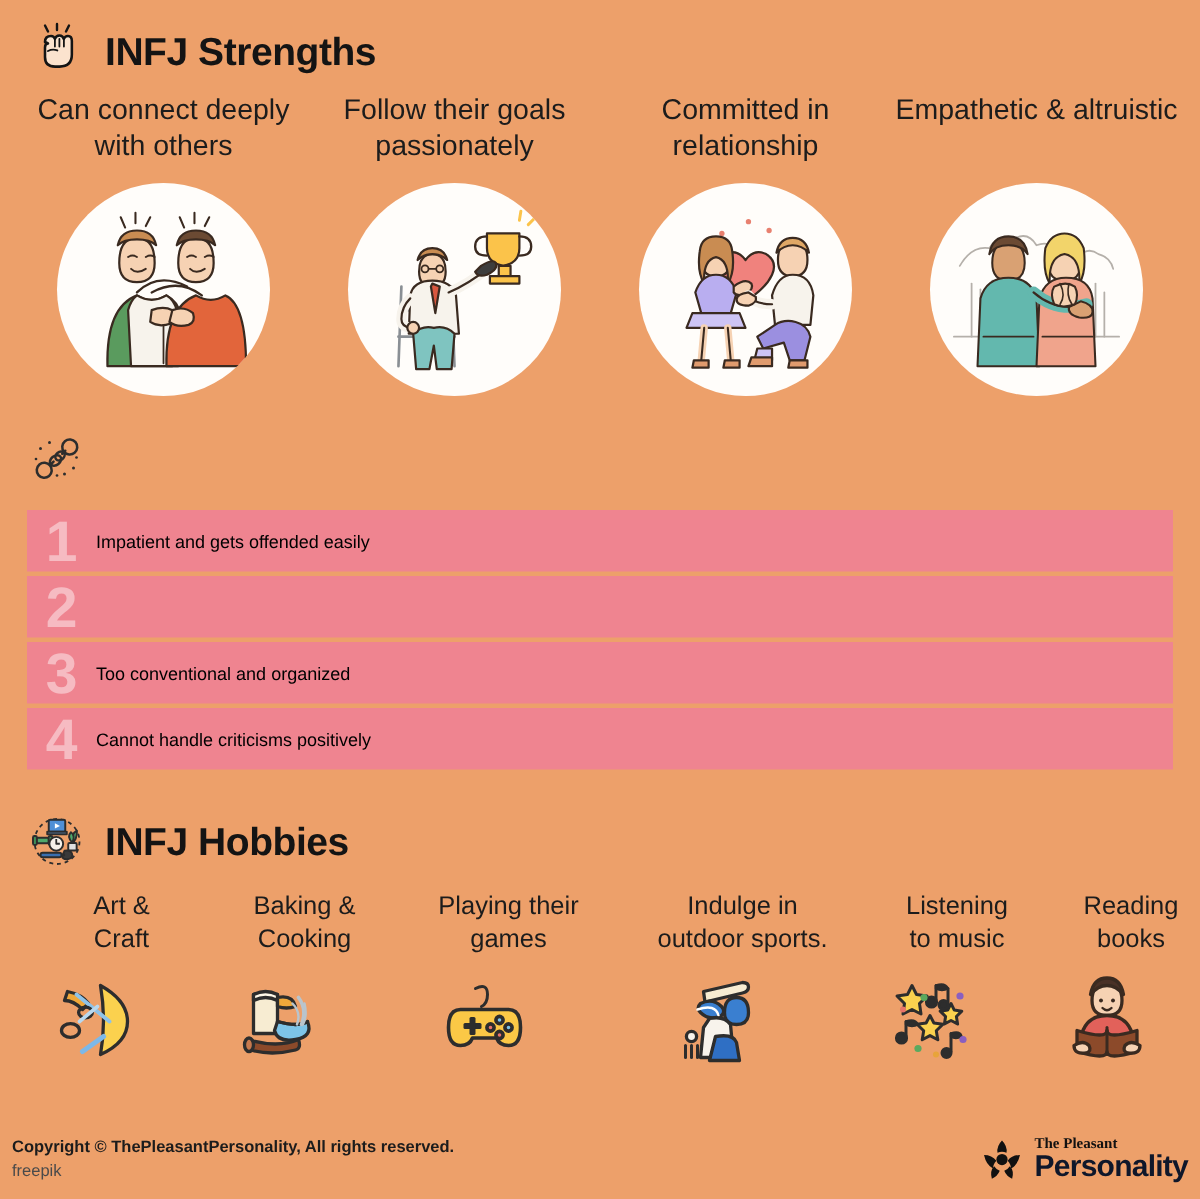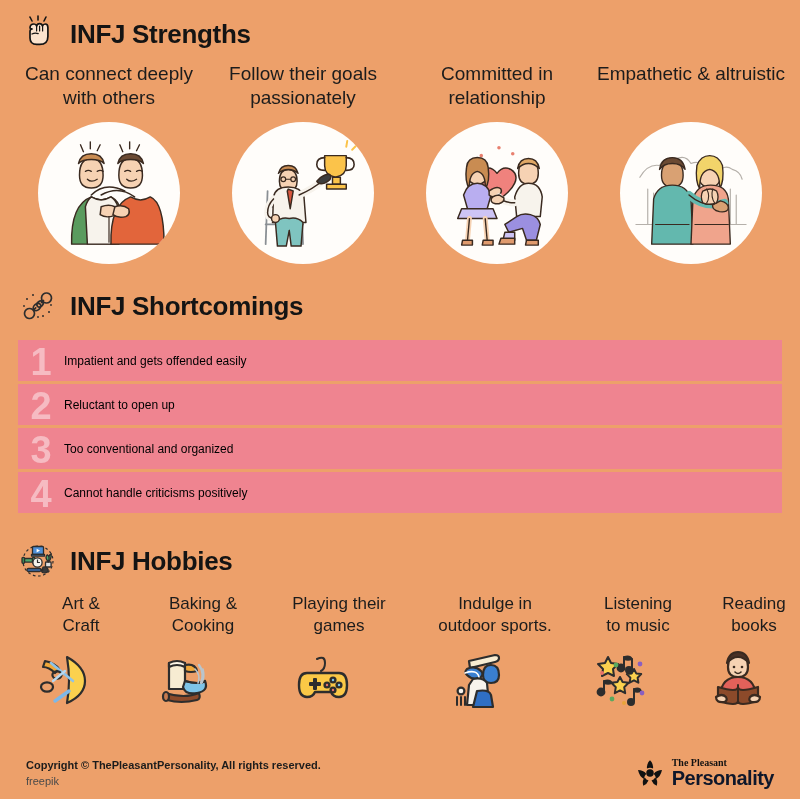--- a/index.html
+++ b/index.html
@@ -66,21 +66,21 @@
     font-size:17px;line-height:1.3;text-align:center;color:#1c1c1c;
     min-height:46px;
     margin-left:32px;
   }
   .hob-ico{width:64px;height:64px;margin-top:8px;display:block;}
 
   
   .footer{
     position:absolute;left:0;bottom:0;width:800px;height:52px;
     display:flex;align-items:center;justify-content:space-between;
-    padding:0 26px;box-sizing:border-box;
+    padding:0 8px;box-sizing:border-box;
   }
   .copy{font-size:11px;font-weight:bold;color:#1c1c1c;line-height:1.5;}
   .copy .fp{font-weight:normal;color:#4a4a4a;}
   .logo{display:flex;align-items:center;gap:7px;}
   .logo-mark{width:30px;height:30px;display:block;}
   .logo-txt{display:flex;flex-direction:column;line-height:1;}
   .logo-top{font-size:10px;font-weight:bold;color:#111;font-family:Liberation Serif, serif;}
   .logo-bot{font-size:20px;font-weight:bold;color:#0f172a;letter-spacing:-0.5px;}
 </style>
 </head>
@@ -269,31 +269,29 @@
         <g fill="#2d2d2d">
           <circle cx="9" cy="13" r="1"></circle>
             <circle cx="15" cy="9" r="1"></circle>
           <circle cx="31" cy="26" r="1"></circle>
             <circle cx="25" cy="30" r="1"></circle>
           <circle cx="20" cy="31" r="0.9"></circle>
             <circle cx="33" cy="19" r="0.9"></circle>
           <circle cx="6" cy="20" r="0.9"></circle>
         </g>
       </svg>
-      <h2>INFJ Shortcomings</h2>
     </div>
 
     <div class="short-list">
       <div class="short-row">
         <div class="short-num">1</div>
         <div class="short-text">Impatient and gets offended easily</div>
       </div>
       <div class="short-row">
         <div class="short-num">2</div>
-        <div class="short-text">Reluctant to open up</div>
       </div>
       <div class="short-row">
         <div class="short-num">3</div>
         <div class="short-text">Too conventional and organized</div>
       </div>
       <div class="short-row">
         <div class="short-num">4</div>
         <div class="short-text">Cannot handle criticisms positively</div>
       </div>
     </div>

